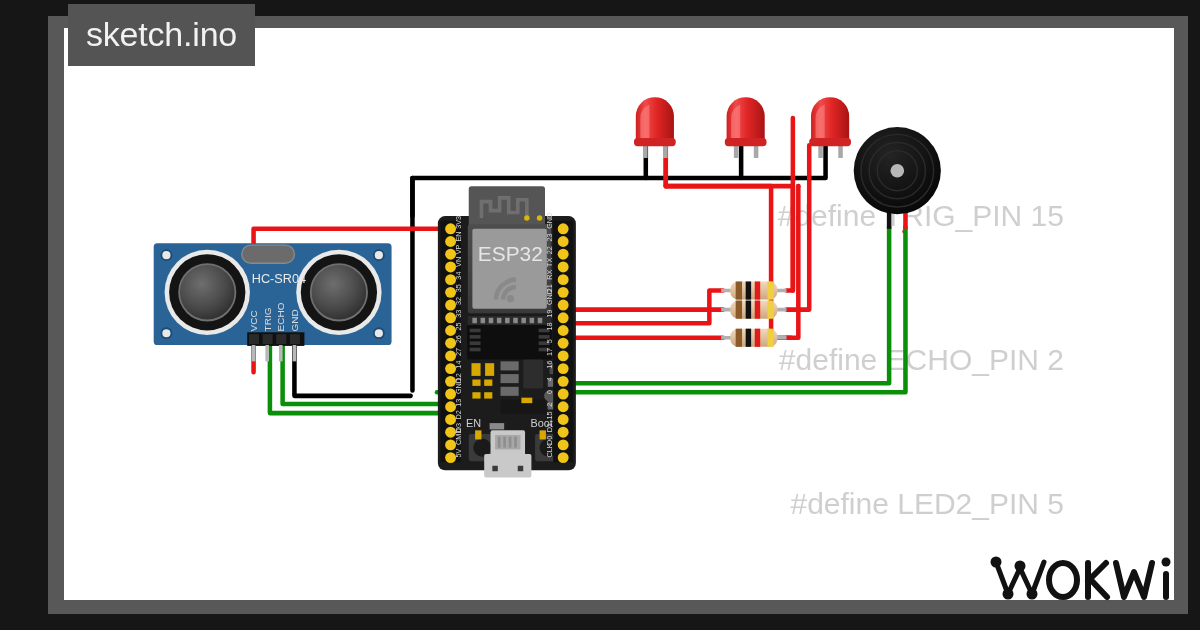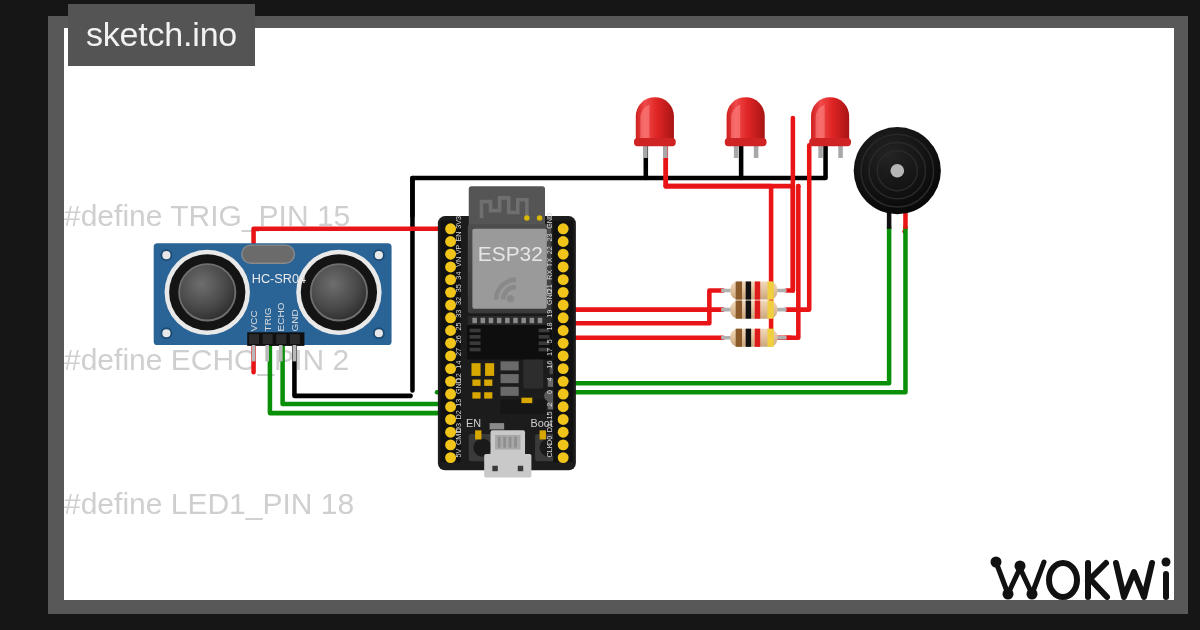--- a/index.html
+++ b/index.html
@@ -30,42 +30,41 @@
     z-index:60;
   }
 
   
   .code{
     position:absolute;left:64px;top:96px;width:1000px;
     color:#cfcfcf;font-size:30px;line-height:48px;
     white-space:pre;font-family:"Liberation Sans", sans-serif;
     z-index:1;pointer-events:none;
   }
-  .code .ln{display:block;height:48px;}
+  .code .ln{display:block;height:48px;text-align:right;}
 
   
   .diagram{position:absolute;left:0;top:0;width:1110px;height:572px;z-index:10;}
 
   
   .wokwi{
     position:absolute;right:22px;bottom:22px;z-index:40;
   }
 </style>
 </head>
 <body>
 
 <div class="stage">
 
   <div class="frame"></div>
   <div class="canvas"></div>
 
   <div class="code">
     <span class="ln">#define TRIG_PIN 15</span>
     <span class="ln">#define ECHO_PIN 2</span>
-    <span class="ln">#define LED1_PIN 18</span>
     <span class="ln">#define LED2_PIN 5</span>
     
     
     
     
     
     
     
   </div>
 

